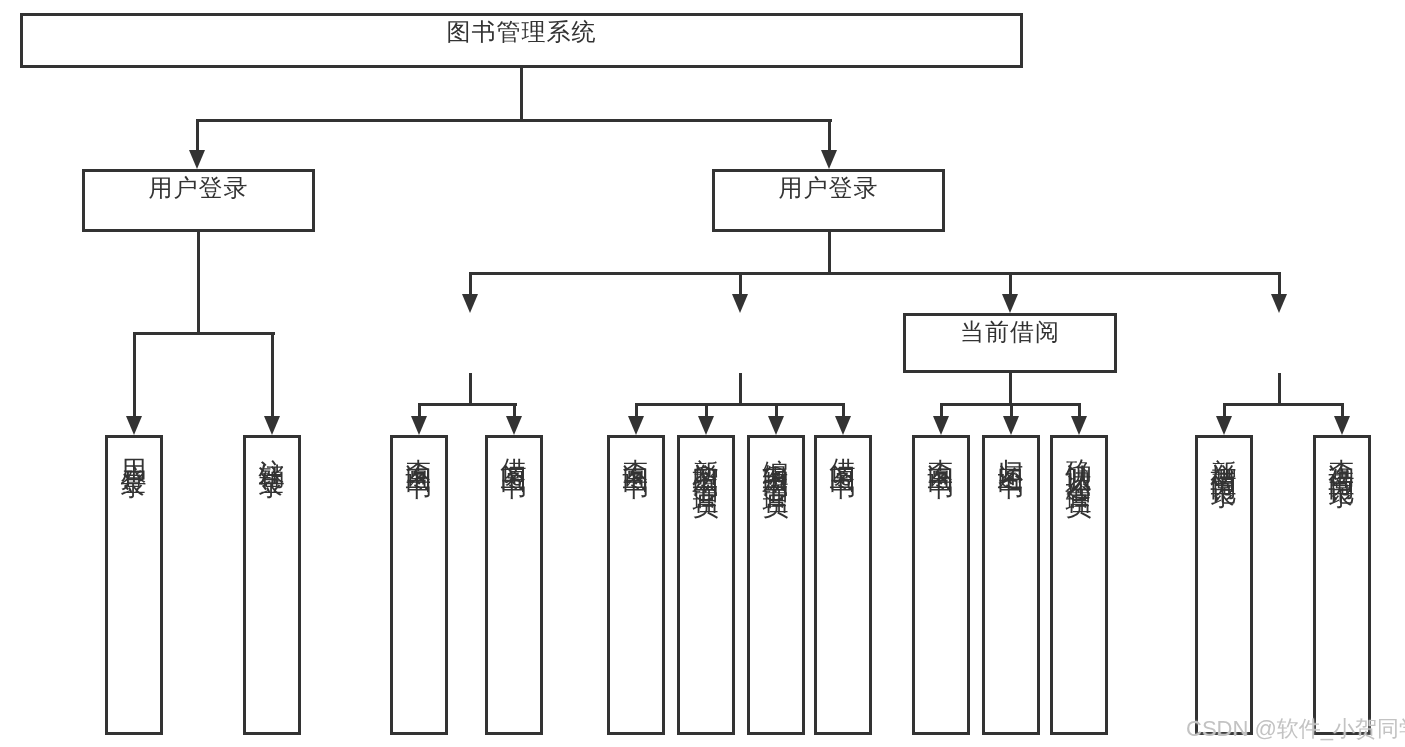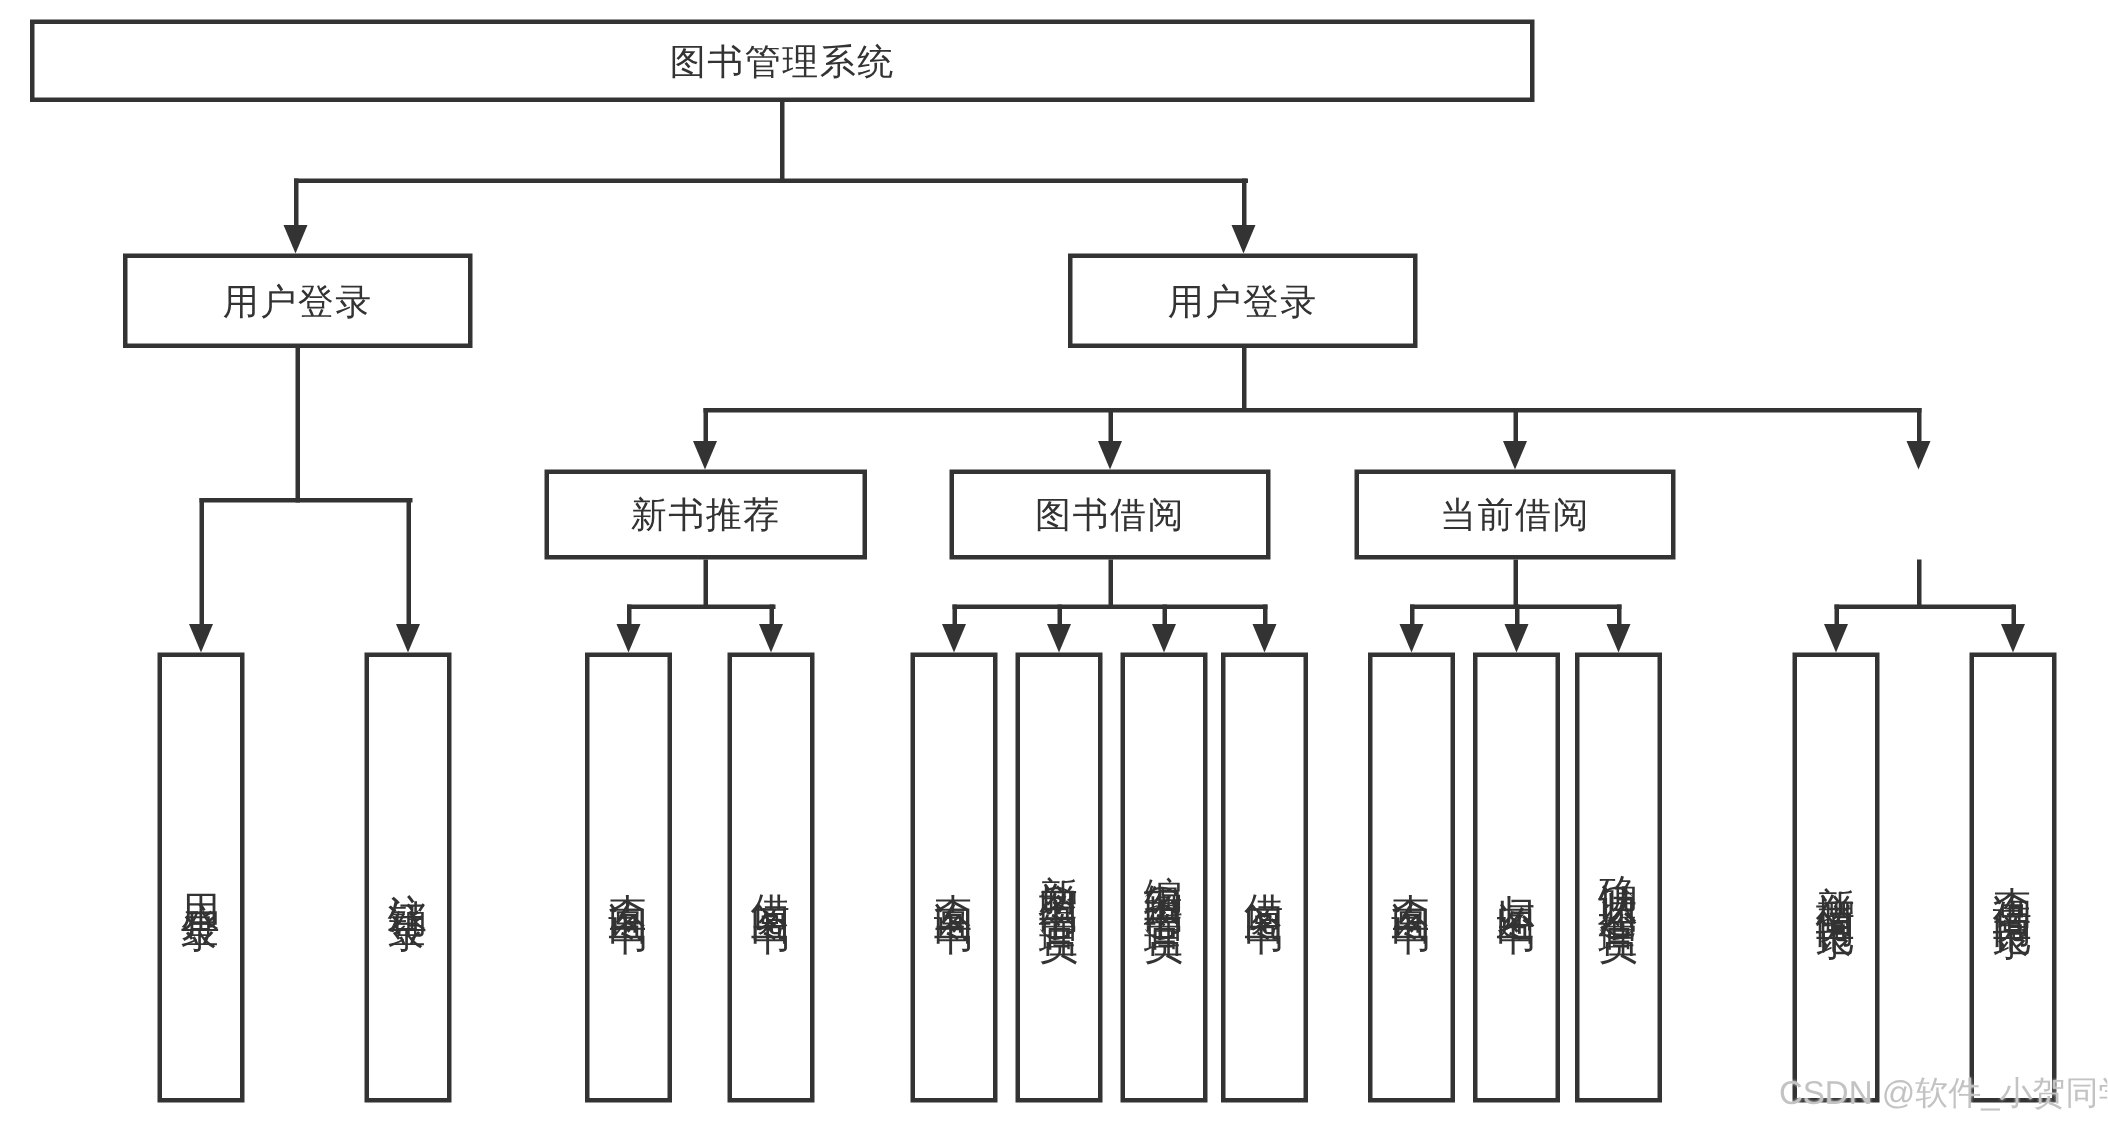--- a/index.html
+++ b/index.html
@@ -15,21 +15,20 @@
     font-family: "Liberation Sans", "DejaVu Sans", sans-serif;
     color: #333333;
     overflow: hidden;
   }
   .node {
     position: absolute;
     box-sizing: border-box;
     border: 3px solid #333333;
     background: #ffffff;
     display: flex;
-    align-items: center;
     justify-content: center;
   }
   .node .htext {
     font-size: 24px;
     letter-spacing: 1px;
     white-space: nowrap;
   }
   .node .vtext {
     writing-mode: vertical-rl;
     font-size: 26px;
@@ -68,26 +67,20 @@
     <span class="htext">图书管理系统</span>
   </div>
 
   <div class="node" style="left:82px; top:169px; width:233px; height:63px;">
     <span class="htext">用户登录</span>
   </div>
   <div class="node" style="left:712px; top:169px; width:233px; height:63px;">
     <span class="htext">用户登录</span>
   </div>
 
-  <div class="node" style="left:363px; top:313px; width:215px; height:60px;">
-    <span class="htext">新书推荐</span>
-  </div>
-  <div class="node" style="left:633px; top:313px; width:214px; height:60px;">
-    <span class="htext">图书借阅</span>
-  </div>
   <div class="node" style="left:903px; top:313px; width:214px; height:60px;">
     <span class="htext">当前借阅</span>
   </div>
 
   <div class="node" style="left:105px; top:435px; width:58px; height:300px;">
     <span class="vtext">用户登录</span>
   </div>
   <div class="node" style="left:243px; top:435px; width:58px; height:300px;">
     <span class="vtext">注销登录</span>
   </div>

